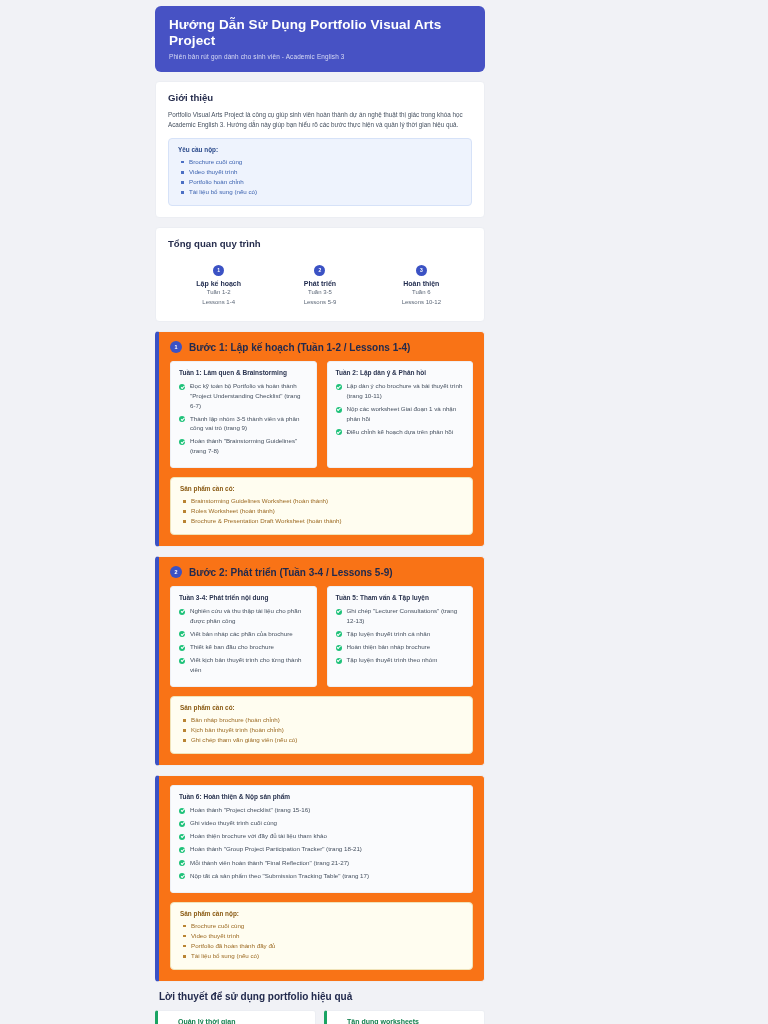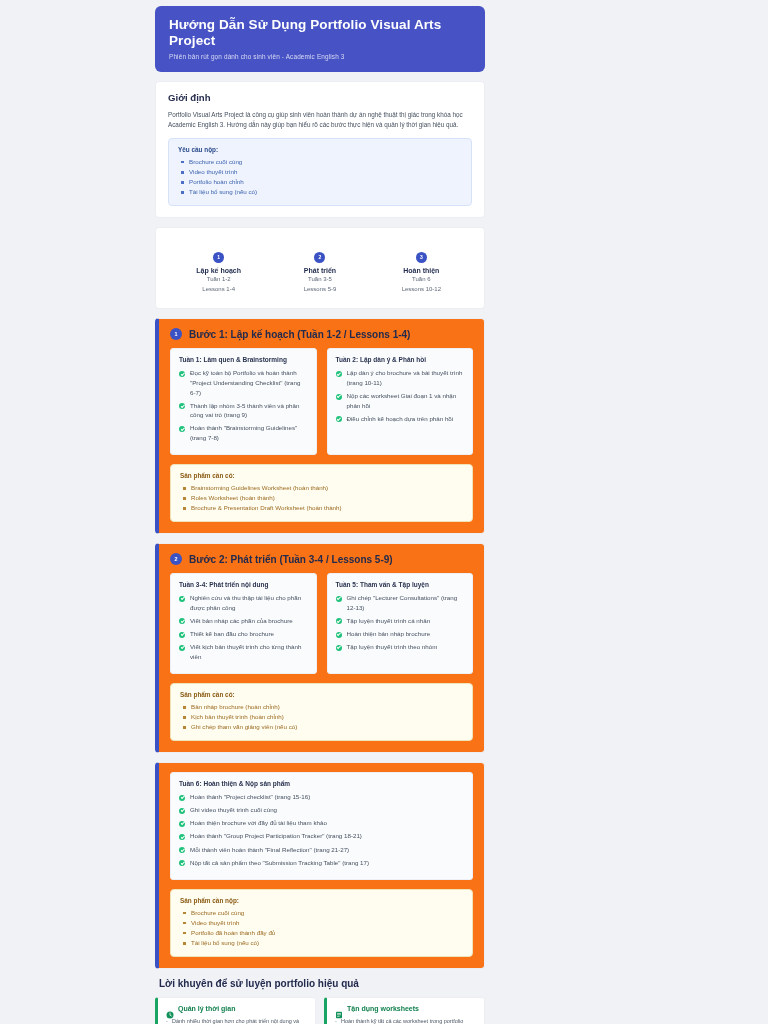--- a/index.html
+++ b/index.html
@@ -263,34 +263,35 @@
 <body>
 
 <div class="page">
 
   <div class="header">
     <h1>Hướng Dẫn Sử Dụng Portfolio Visual Arts Project</h1>
     <div class="sub">Phiên bản rút gọn dành cho sinh viên - Academic English 3</div>
   </div>
 
   <div class="card">
-    <h2>Giới định</h2>
+    <h2>Giới thiệu</h2>
     <div class="body-text">Portfolio Visual Arts Project là công cụ giúp sinh viên hoàn thành dự án nghệ thuật thị giác trong khóa học Academic English 3. Hướng dẫn này giúp bạn hiểu rõ các bước thực hiện và quản lý thời gian hiệu quả.</div>
     <div class="req-box">
       <div class="req-title">Yêu cầu nộp:</div>
       <ul id="req-list">
           <li>Brochure cuối cùng</li>
           <li>Video thuyết trình</li>
           <li>Portfolio hoàn chỉnh</li>
           <li>Tài liệu bổ sung (nếu có)</li>
         </ul>
     </div>
   </div>
 
   <div class="card">
+    <h2>Tổng quan quy trình</h2>
     <div class="overview-row" id="ov-row">
         <div class="ov-col"><div class="ov-badge">1</div><div class="ov-name">Lập kế hoạch</div><div class="ov-line">Tuần 1-2</div><div class="ov-line">Lessons 1-4</div></div>
         <div class="ov-col"><div class="ov-badge">2</div><div class="ov-name">Phát triển</div><div class="ov-line">Tuần 3-5</div><div class="ov-line">Lessons 5-9</div></div>
         <div class="ov-col"><div class="ov-badge">3</div><div class="ov-name">Hoàn thiện</div><div class="ov-line">Tuần 6</div><div class="ov-line">Lessons 10-12</div></div>
       </div>
   </div>
 
   <div id="steps-container">
       <div class="step-card">
         <div class="step-head">
@@ -377,21 +378,21 @@
           <ul>
             <li>Brochure cuối cùng</li>
             <li>Video thuyết trình</li>
             <li>Portfolio đã hoàn thành đầy đủ</li>
             <li>Tài liệu bổ sung (nếu có)</li>
           </ul>
         </div>
       </div>
     </div>
 
-  <div class="tips-title">Lời khuyên để sử luyện portfolio hiệu quả</div>
+  <div class="tips-title">Lời thuyết để sử dụng portfolio hiệu quả</div>
   <div class="tips-grid" id="tips-grid">
       <div class="tip-card" style="border-left-color: rgb(25, 164, 99);">
         <div class="tip-head">
           <span class="tip-ico"><svg viewBox="0 0 16 16">
               <circle cx="8" cy="8" r="7" fill="#13915a"></circle>
               <path d="M8 4v4.3l2.7 1.6" stroke="#fff" stroke-width="1.6" fill="none" stroke-linecap="round"></path>
             </svg></span>
           <div class="tip-name">Quản lý thời gian</div>
         </div>
         <ul class="tip-list">

